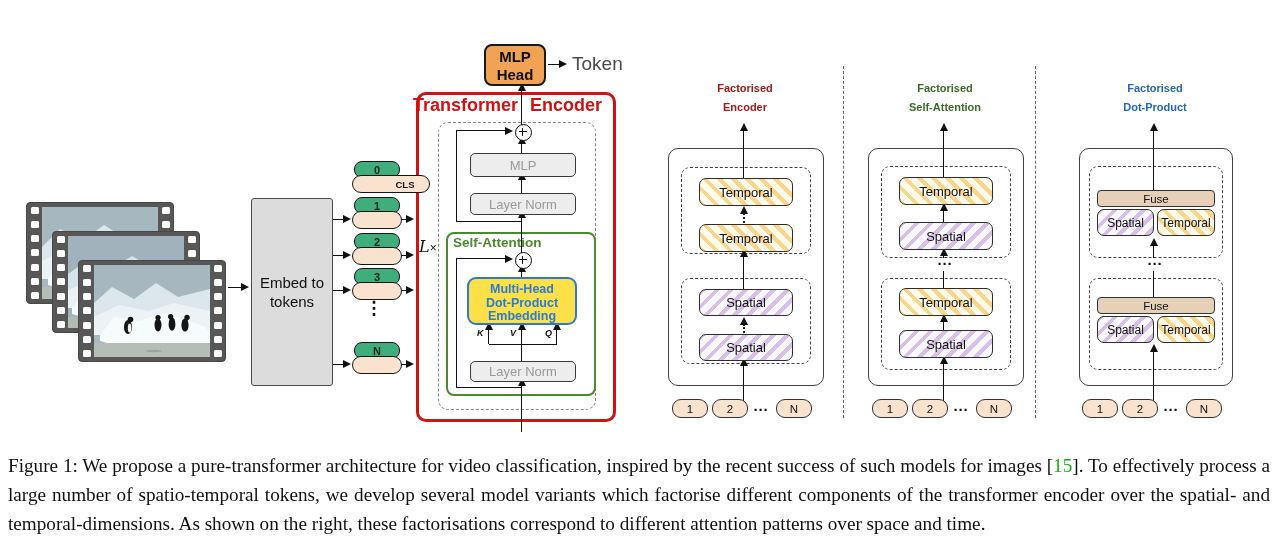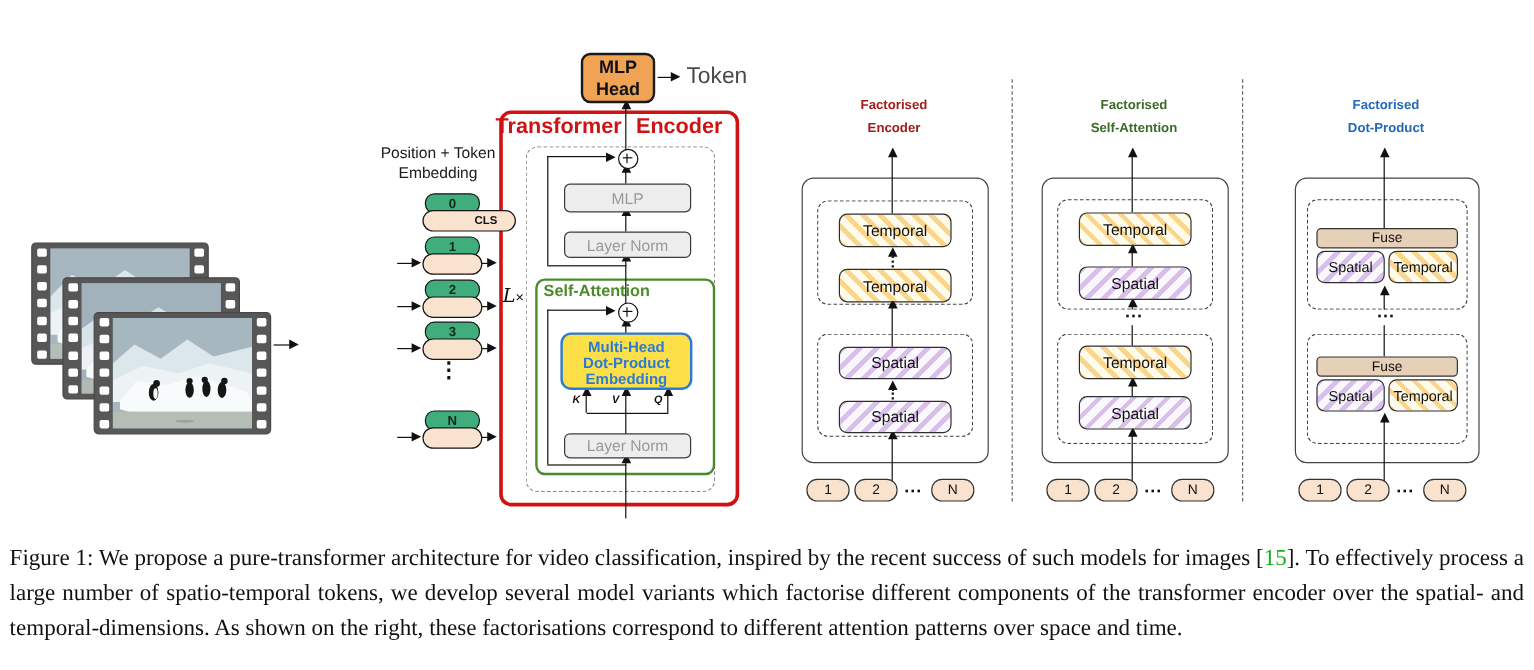--- a/index.html
+++ b/index.html
@@ -166,25 +166,25 @@
         <i></i>
         <i></i>
         <i></i>
         <i></i>
       </div>
   </div>
 
   <div class="hl" style="left:228px;top:287px;width:14px;"></div>
   <div class="tri-right" style="left:241px;top:282.5px;"></div>
 
-
-  <div class="small-label" style="left:306px;top:120px;width:118px;">
-    <span>Position + Token</span><br>
-    <span>Embedding</span>
-  </div>
+  <div class="embed" style="left:251px;top:198px;width:80px;height:186px;">
+    <span>Embed to</span>
+    <span>tokens</span>
+  </div>
+
 
   <div class="pill-g" style="left:354px;top:161px;width:44px;height:15px;">
       <span>0</span>
     </div>
   <div class="pill-p" style="left:352px;top:175px;width:48px;height:16px;padding-left:28px;">
       <span>CLS</span>
     </div>
   <div class="hl" style="left:401px;top:183px;width:7px;"></div>
   <div class="tri-right" style="left:406px;top:178.5px;"></div>
 

